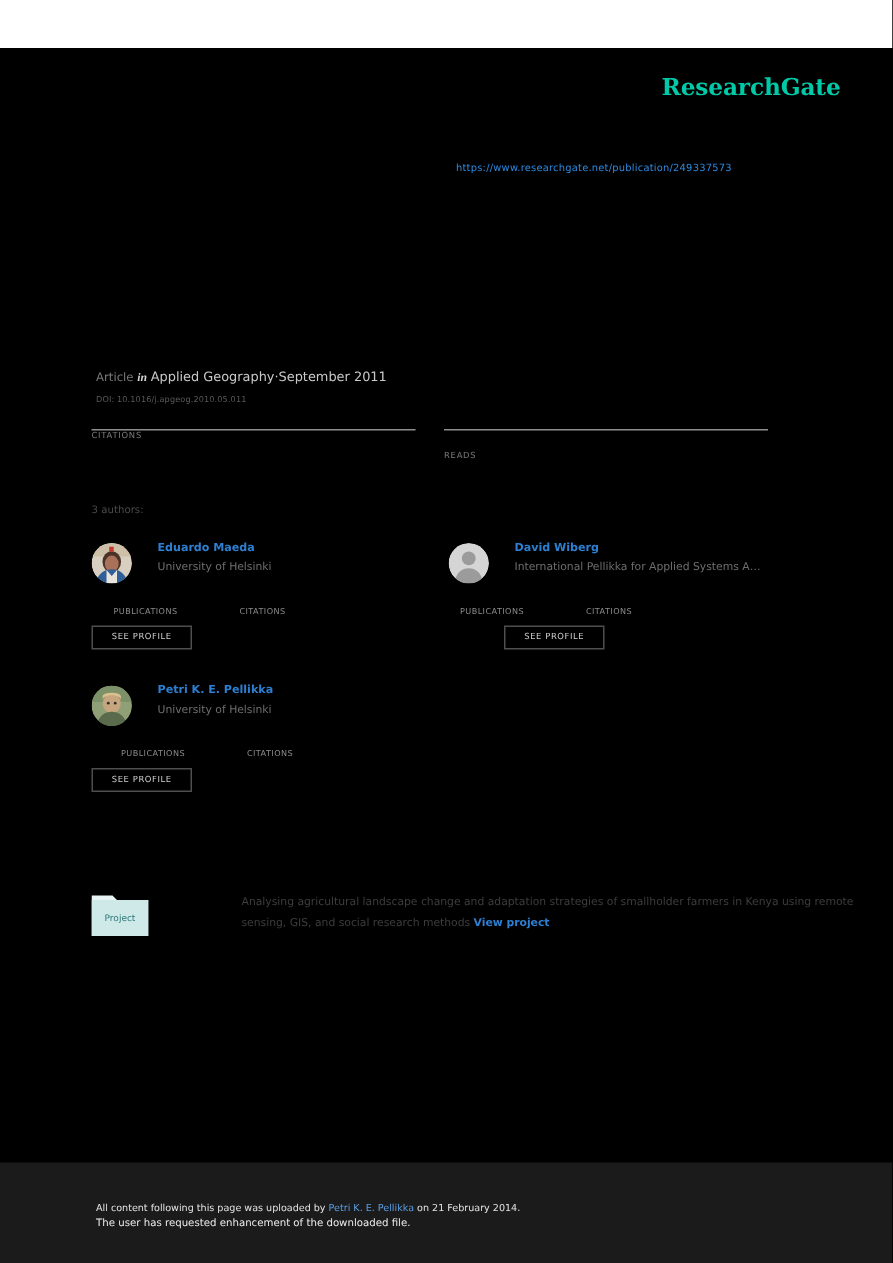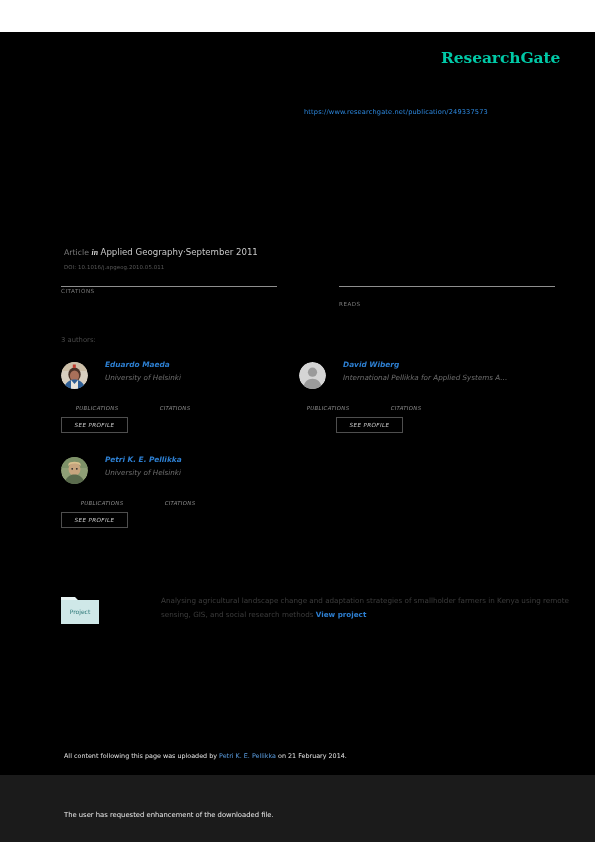--- a/index.html
+++ b/index.html
@@ -107,21 +107,21 @@
     color: #5a5a5a;
     white-space: nowrap;
   }
 
   
   .stat-col {
     position: absolute;
     top: 286px;
   }
   .stat-col.citations { left: 61px; width: 216px; }
-  .stat-col.reads { left: 296px; width: 216px; margin-left: 43px; }
+  .stat-col.reads { left: 296px; width: 216px; }
 
   .stat-rule {
     height: 1px;
     background: #8e8e8e;
     width: 100%;
   }
   .stat-value {
     font-size: 13px;
     color: #000000;
     line-height: 12px;
@@ -142,21 +142,20 @@
     top: 336px;
     font-size: 6.8px;
     color: #4a4a4a;
   }
 
   
   .author {
     position: absolute;
     width: 245px;
     height: 90px;
-    font-style: italic;
   }
   .author.a0 { left: 61px; top: 360px; }
   .author.a1 { left: 299px; top: 360px; }
   .author.a2 { left: 61px; top: 455px; }
 
   .avatar {
     position: absolute;
     left: 0;
     top: 2px;
     width: 27px;
@@ -267,21 +266,21 @@
   }
   .project-link {
     color: #2d7fd1;
     font-weight: 700;
   }
 
   
   .footer-line1 {
     position: absolute;
     left: 64px;
-    top: 752px;
+    top: 801px;
     font-size: 6.4px;
     color: #e3e3e3;
     white-space: nowrap;
   }
   .footer-line1 .uploader { color: #5a9de0; }
   .footer-line2 {
     position: absolute;
     left: 64px;
     top: 811px;
     font-size: 6.8px;

